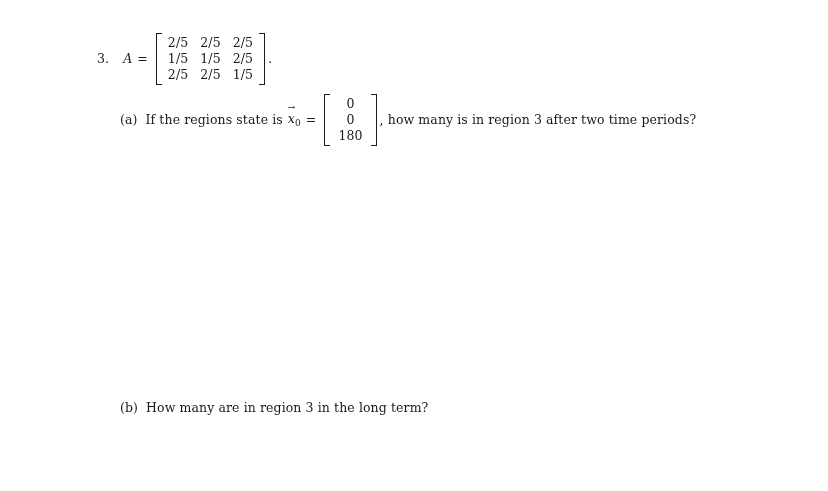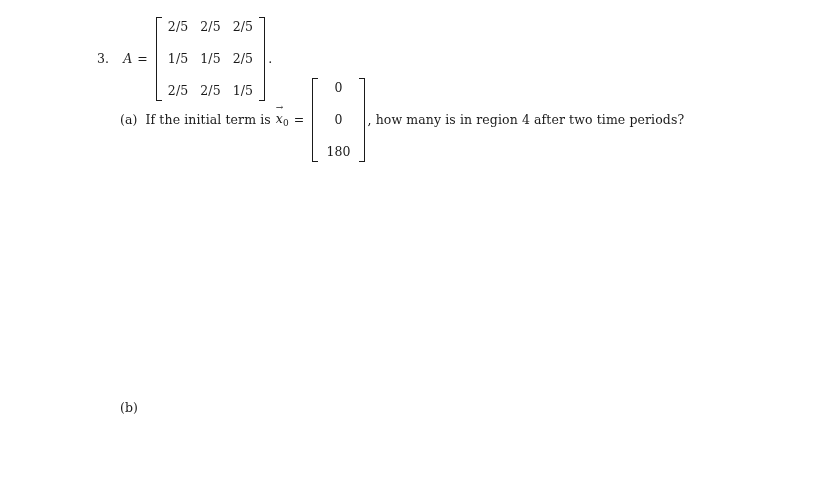--- a/index.html
+++ b/index.html
@@ -33,21 +33,21 @@
   .bracket {
     width: 5px;
     border-top: 1.2px solid #1a1a1a;
     border-bottom: 1.2px solid #1a1a1a;
   }
   .bracket.left { border-left: 1.2px solid #1a1a1a; }
   .bracket.right { border-right: 1.2px solid #1a1a1a; }
   .mat-grid {
     display: grid;
     padding: 2px 6px;
-    row-gap: 16px;
+    row-gap: 0px;
     font-size: 12.5px;
     line-height: 16px;
   }
   .mat-grid.a3 {
     grid-template-columns: repeat(3, auto);
     column-gap: 12px;
   }
   .mat-grid.v1 {
     grid-template-columns: auto;
     padding: 2px 8px;
@@ -87,35 +87,36 @@
       <span class="cell">2/5</span>
       <span class="cell">1/5</span>
     </span>
     <span class="bracket right"></span>
   </span>
   <span class="txt">.</span>
 </div>
 
 <div class="line" style="left:120px; top:92px; height:55px;">
   <span class="txt" style="margin-right:8px;">(a)</span>
-  <span class="txt">If the initial term is</span>
+  <span class="txt">If the regions state is</span>
   <span class="txt" style="margin-left:5px;">
     <span class="vec-x">
       <span class="arrow">→</span>
       <span>x</span>
     </span><span class="sub">0</span>
   </span>
   <span class="txt" style="margin:0 5px;">=</span>
   <span class="matrix">
     <span class="bracket left"></span>
     <span class="mat-grid v1">
       <span class="cell">0</span>
       <span class="cell">0</span>
       <span class="cell">180</span>
     </span>
     <span class="bracket right"></span>
   </span>
-  <span class="txt">, how many is in region 4 after two time periods?</span>
+  <span class="txt">, how many is in region 3 after two time periods?</span>
 </div>
 
 <div class="line" style="left:120px; top:398px; height:18px;">
   <span class="txt" style="margin-right:8px;">(b)</span>
+  <span class="txt">How many are in region 3 in the long term?</span>
 </div>
 
 </body></html>

